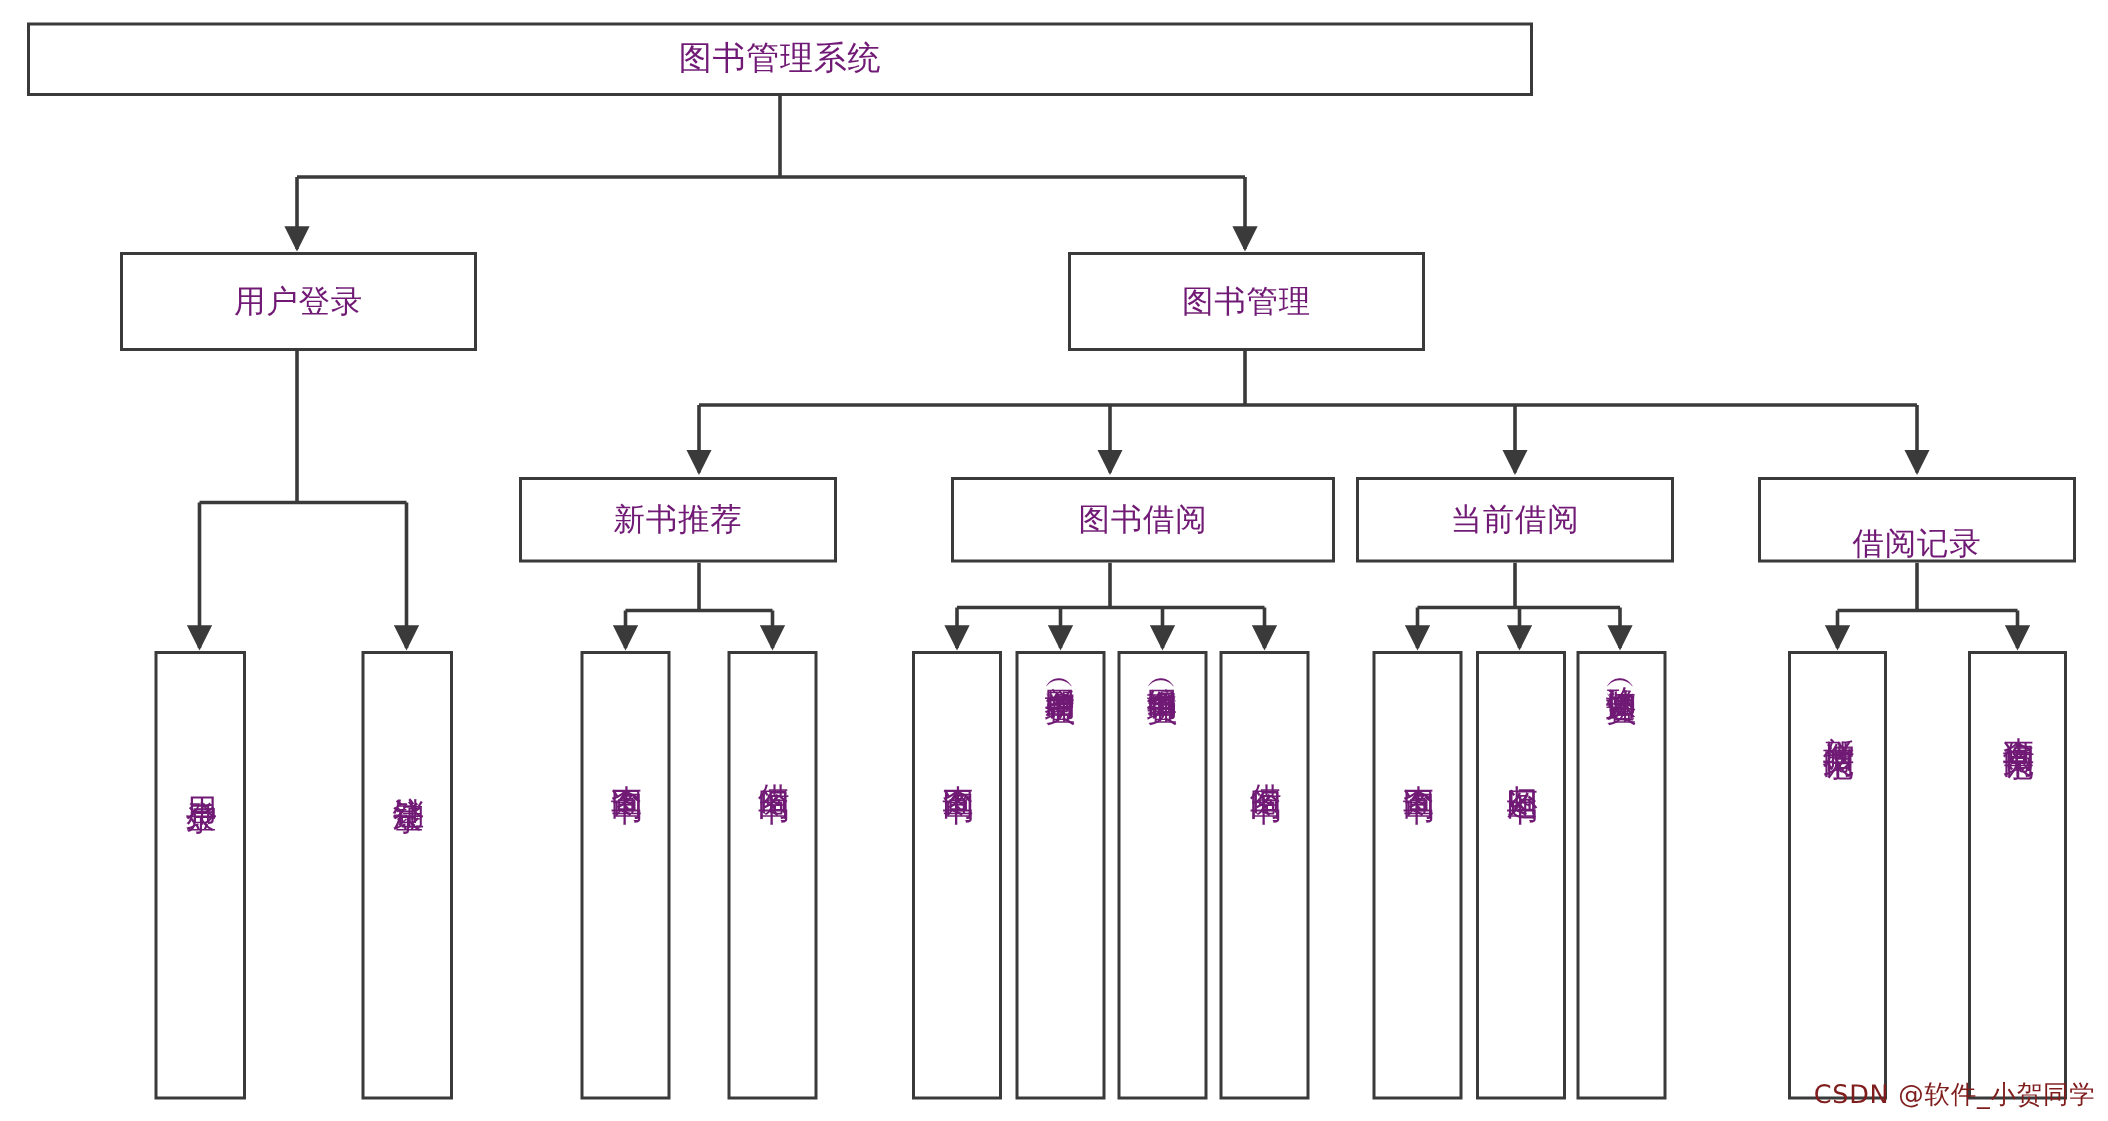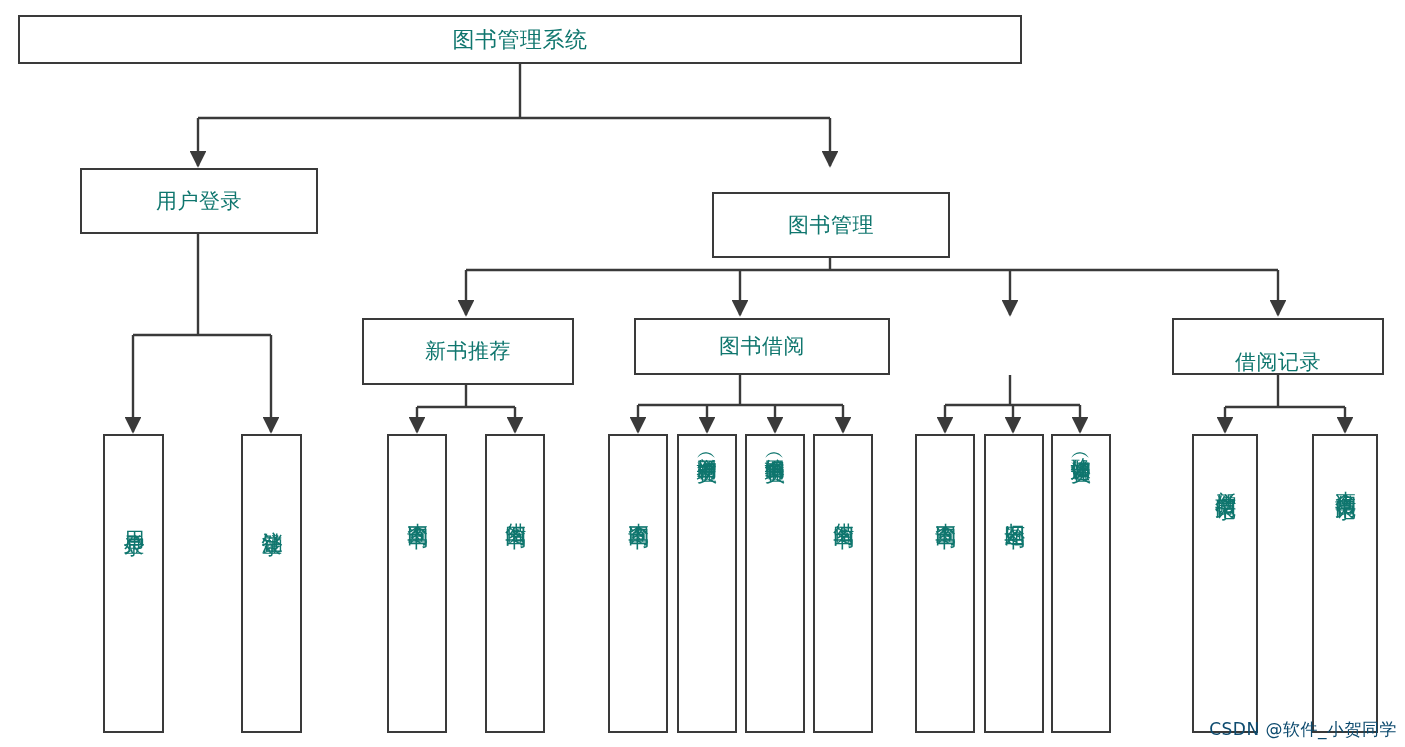--- a/index.html
+++ b/index.html
@@ -27,21 +27,21 @@
     pointer-events: none;
   }
   .node {
     position: absolute;
     box-sizing: border-box;
     background: #ffffff;
     border: 2px solid #3a3a3a;
     display: flex;
     align-items: center;
     justify-content: center;
-    color: #0f766e;
+    color: #701a75;
   }
   .node .label {
     display: block;
     text-align: center;
     line-height: 1.05;
     white-space: nowrap;
   }
   
   .node.horiz .label {
     font-size: 21px;
@@ -67,21 +67,21 @@
   }
   .node.vert.tall .label {
     font-size: 20px;
     letter-spacing: 1px;
   }
   .watermark {
     position: absolute;
     right: 8px;
     bottom: 6px;
     font-size: 17px;
-    color: #0c4a6e;
+    color: #7f1d1d;
     letter-spacing: 0.5px;
     white-space: nowrap;
     font-family: "DejaVu Sans", "Liberation Sans", sans-serif;
   }
 </style>
 </head>
 <body>
 
 <div id="canvas">
 
@@ -135,30 +135,33 @@
     </g>
   </svg>
 
   <div class="node horiz root" style="left:18px; top:15px; width:1004px; height:49px;">
     <span class="label">图书管理系统</span>
   </div>
 
   <div class="node horiz" style="left:80px; top:168px; width:238px; height:66px;">
     <span class="label">用户登录</span>
   </div>
-  <div class="node horiz" style="left:712px; top:168px; width:238px; height:66px;margin-top:24px;">
+  <div class="node horiz" style="left:712px; top:168px; width:238px; height:66px;">
     <span class="label">图书管理</span>
   </div>
 
-  <div class="node horiz" style="left:362px; top:318px; width:212px; height:67px;">
+  <div class="node horiz" style="left:346px; top:318px; width:212px; height:57px;">
     <span class="label">新书推荐</span>
   </div>
   <div class="node horiz" style="left:634px; top:318px; width:256px; height:57px;">
     <span class="label">图书借阅</span>
   </div>
+  <div class="node horiz" style="left:904px; top:318px; width:212px; height:57px;">
+    <span class="label">当前借阅</span>
+  </div>
   <div class="node horiz" style="left:1172px; top:318px; width:212px; height:57px;align-items:flex-end;">
     <span class="label">借阅记录</span>
   </div>
 
   <div class="node vert" style="left:103px; top:434px; width:61px; height:299px; padding-top:78px;">
     <span class="label">用户登录</span>
   </div>
   <div class="node vert" style="left:241px; top:434px; width:61px; height:299px; padding-top:78px;">
     <span class="label">注销登录</span>
   </div>

